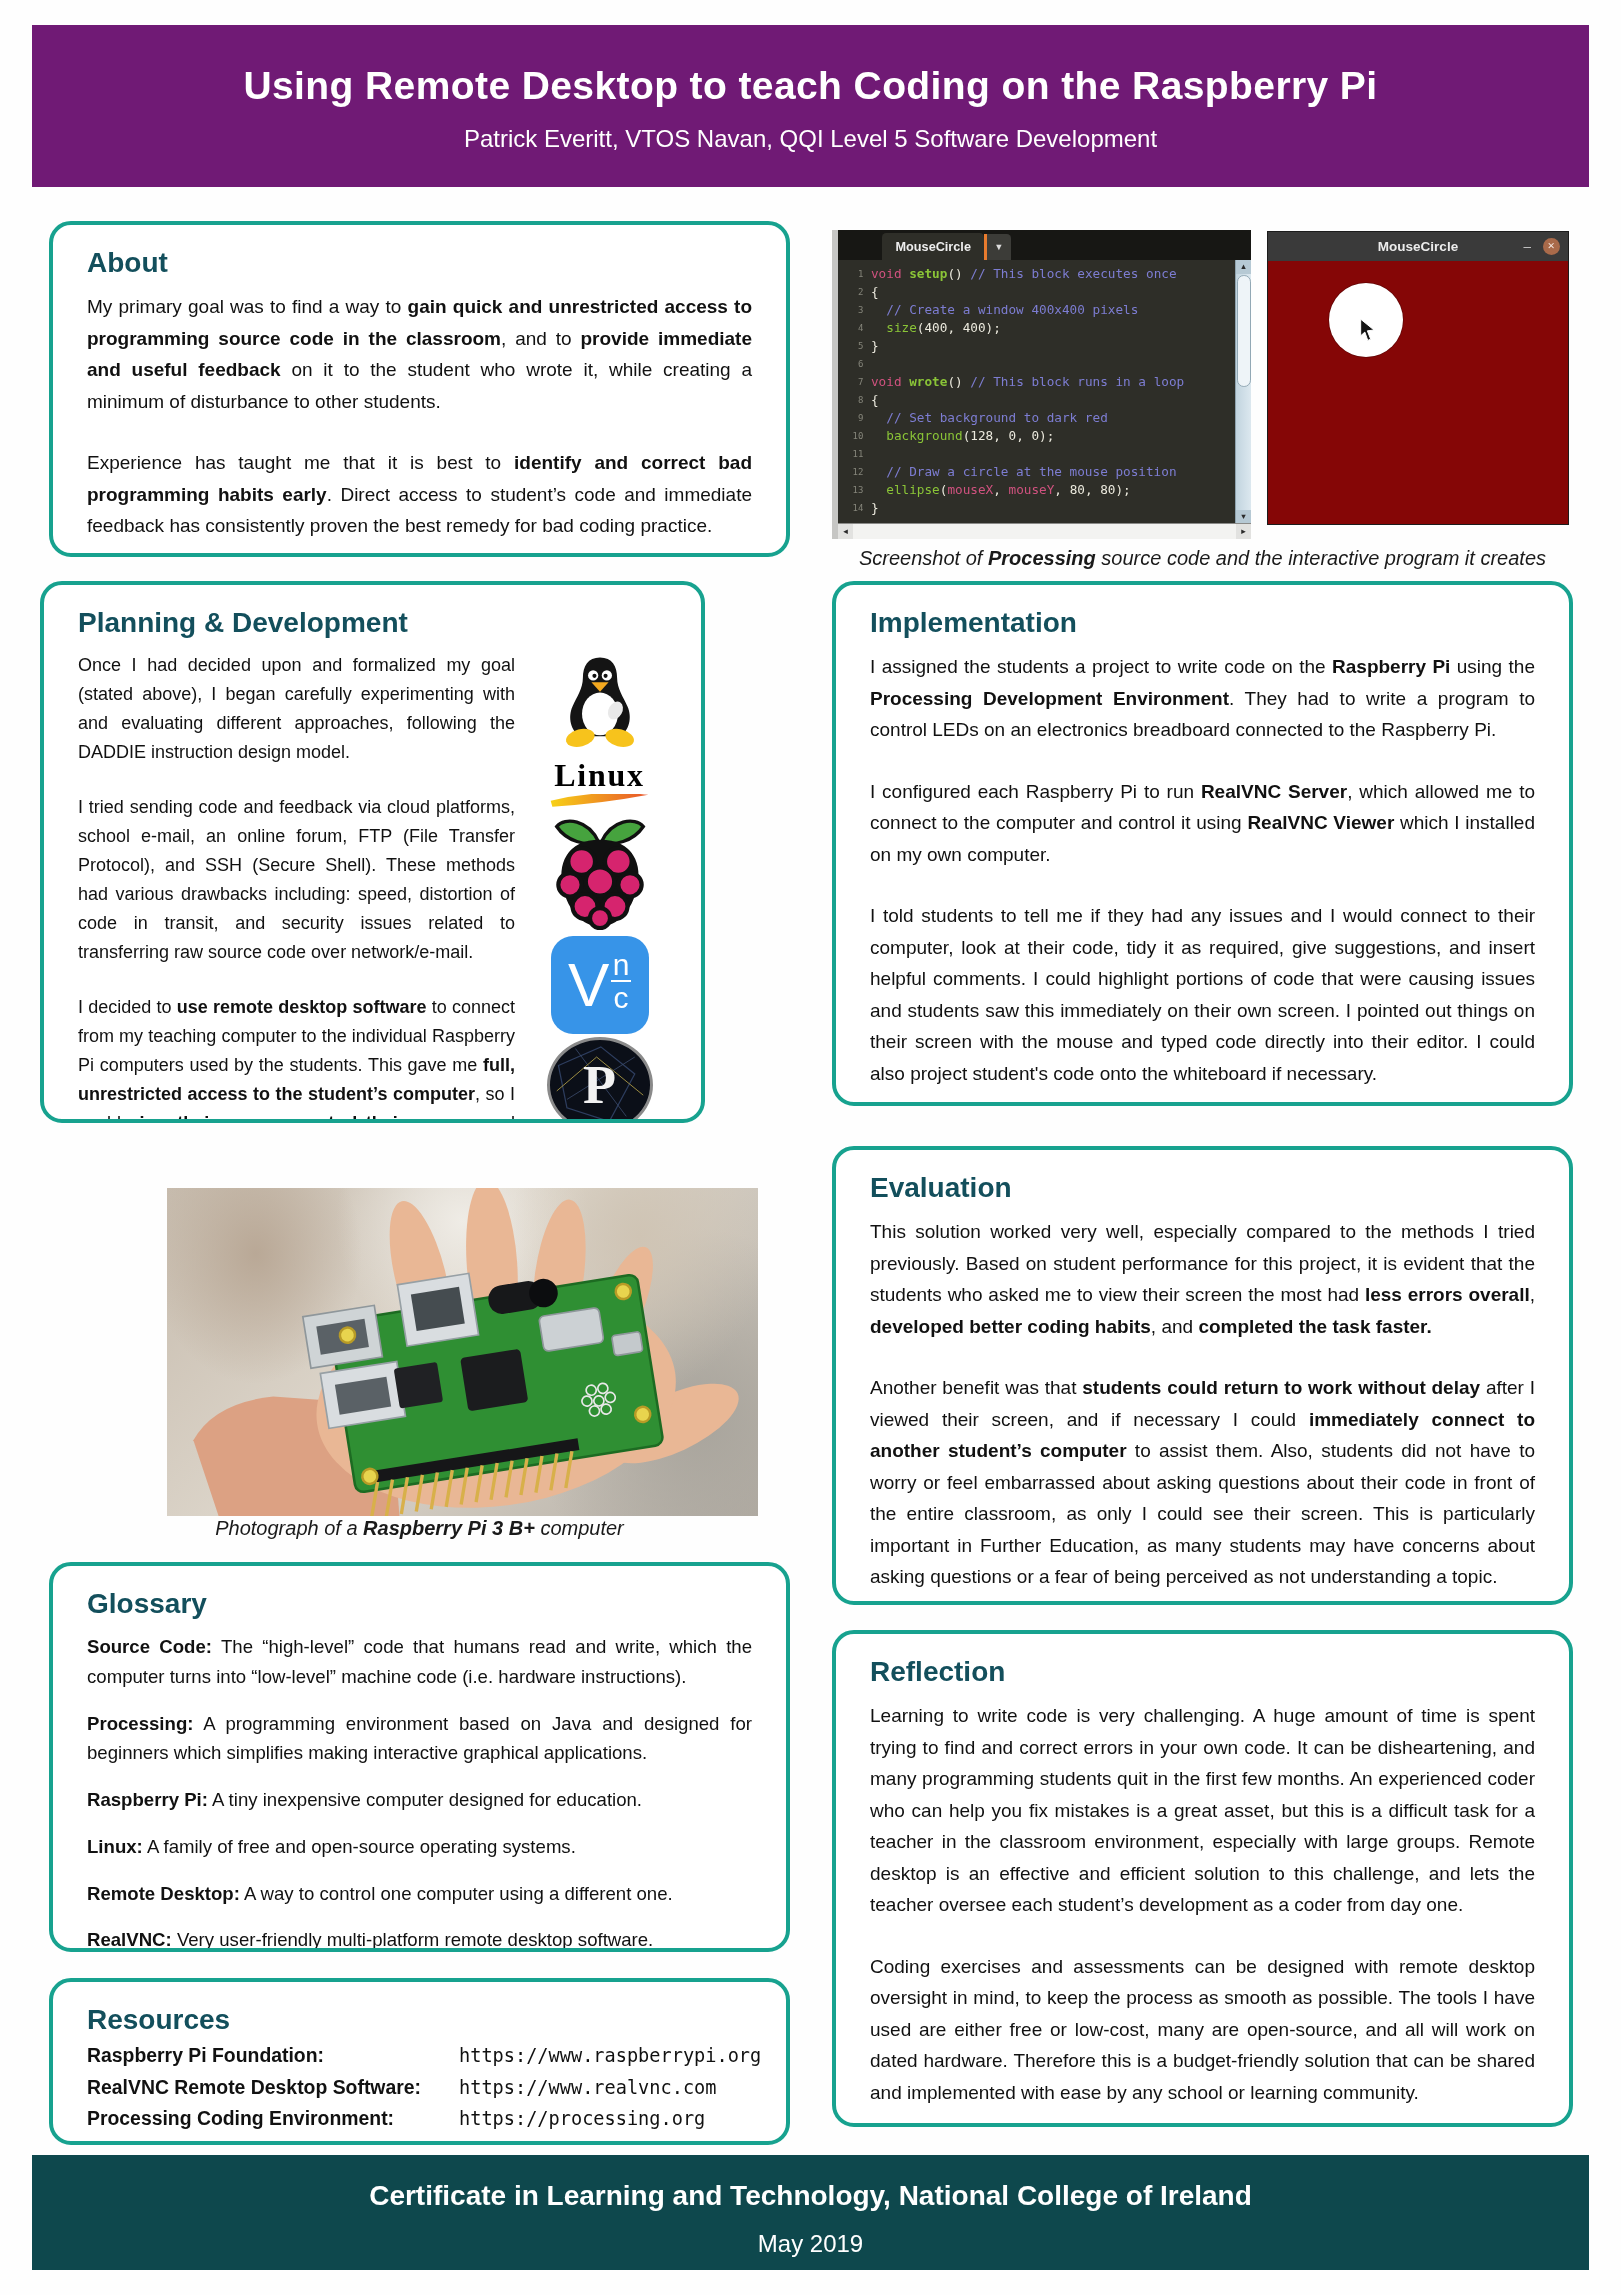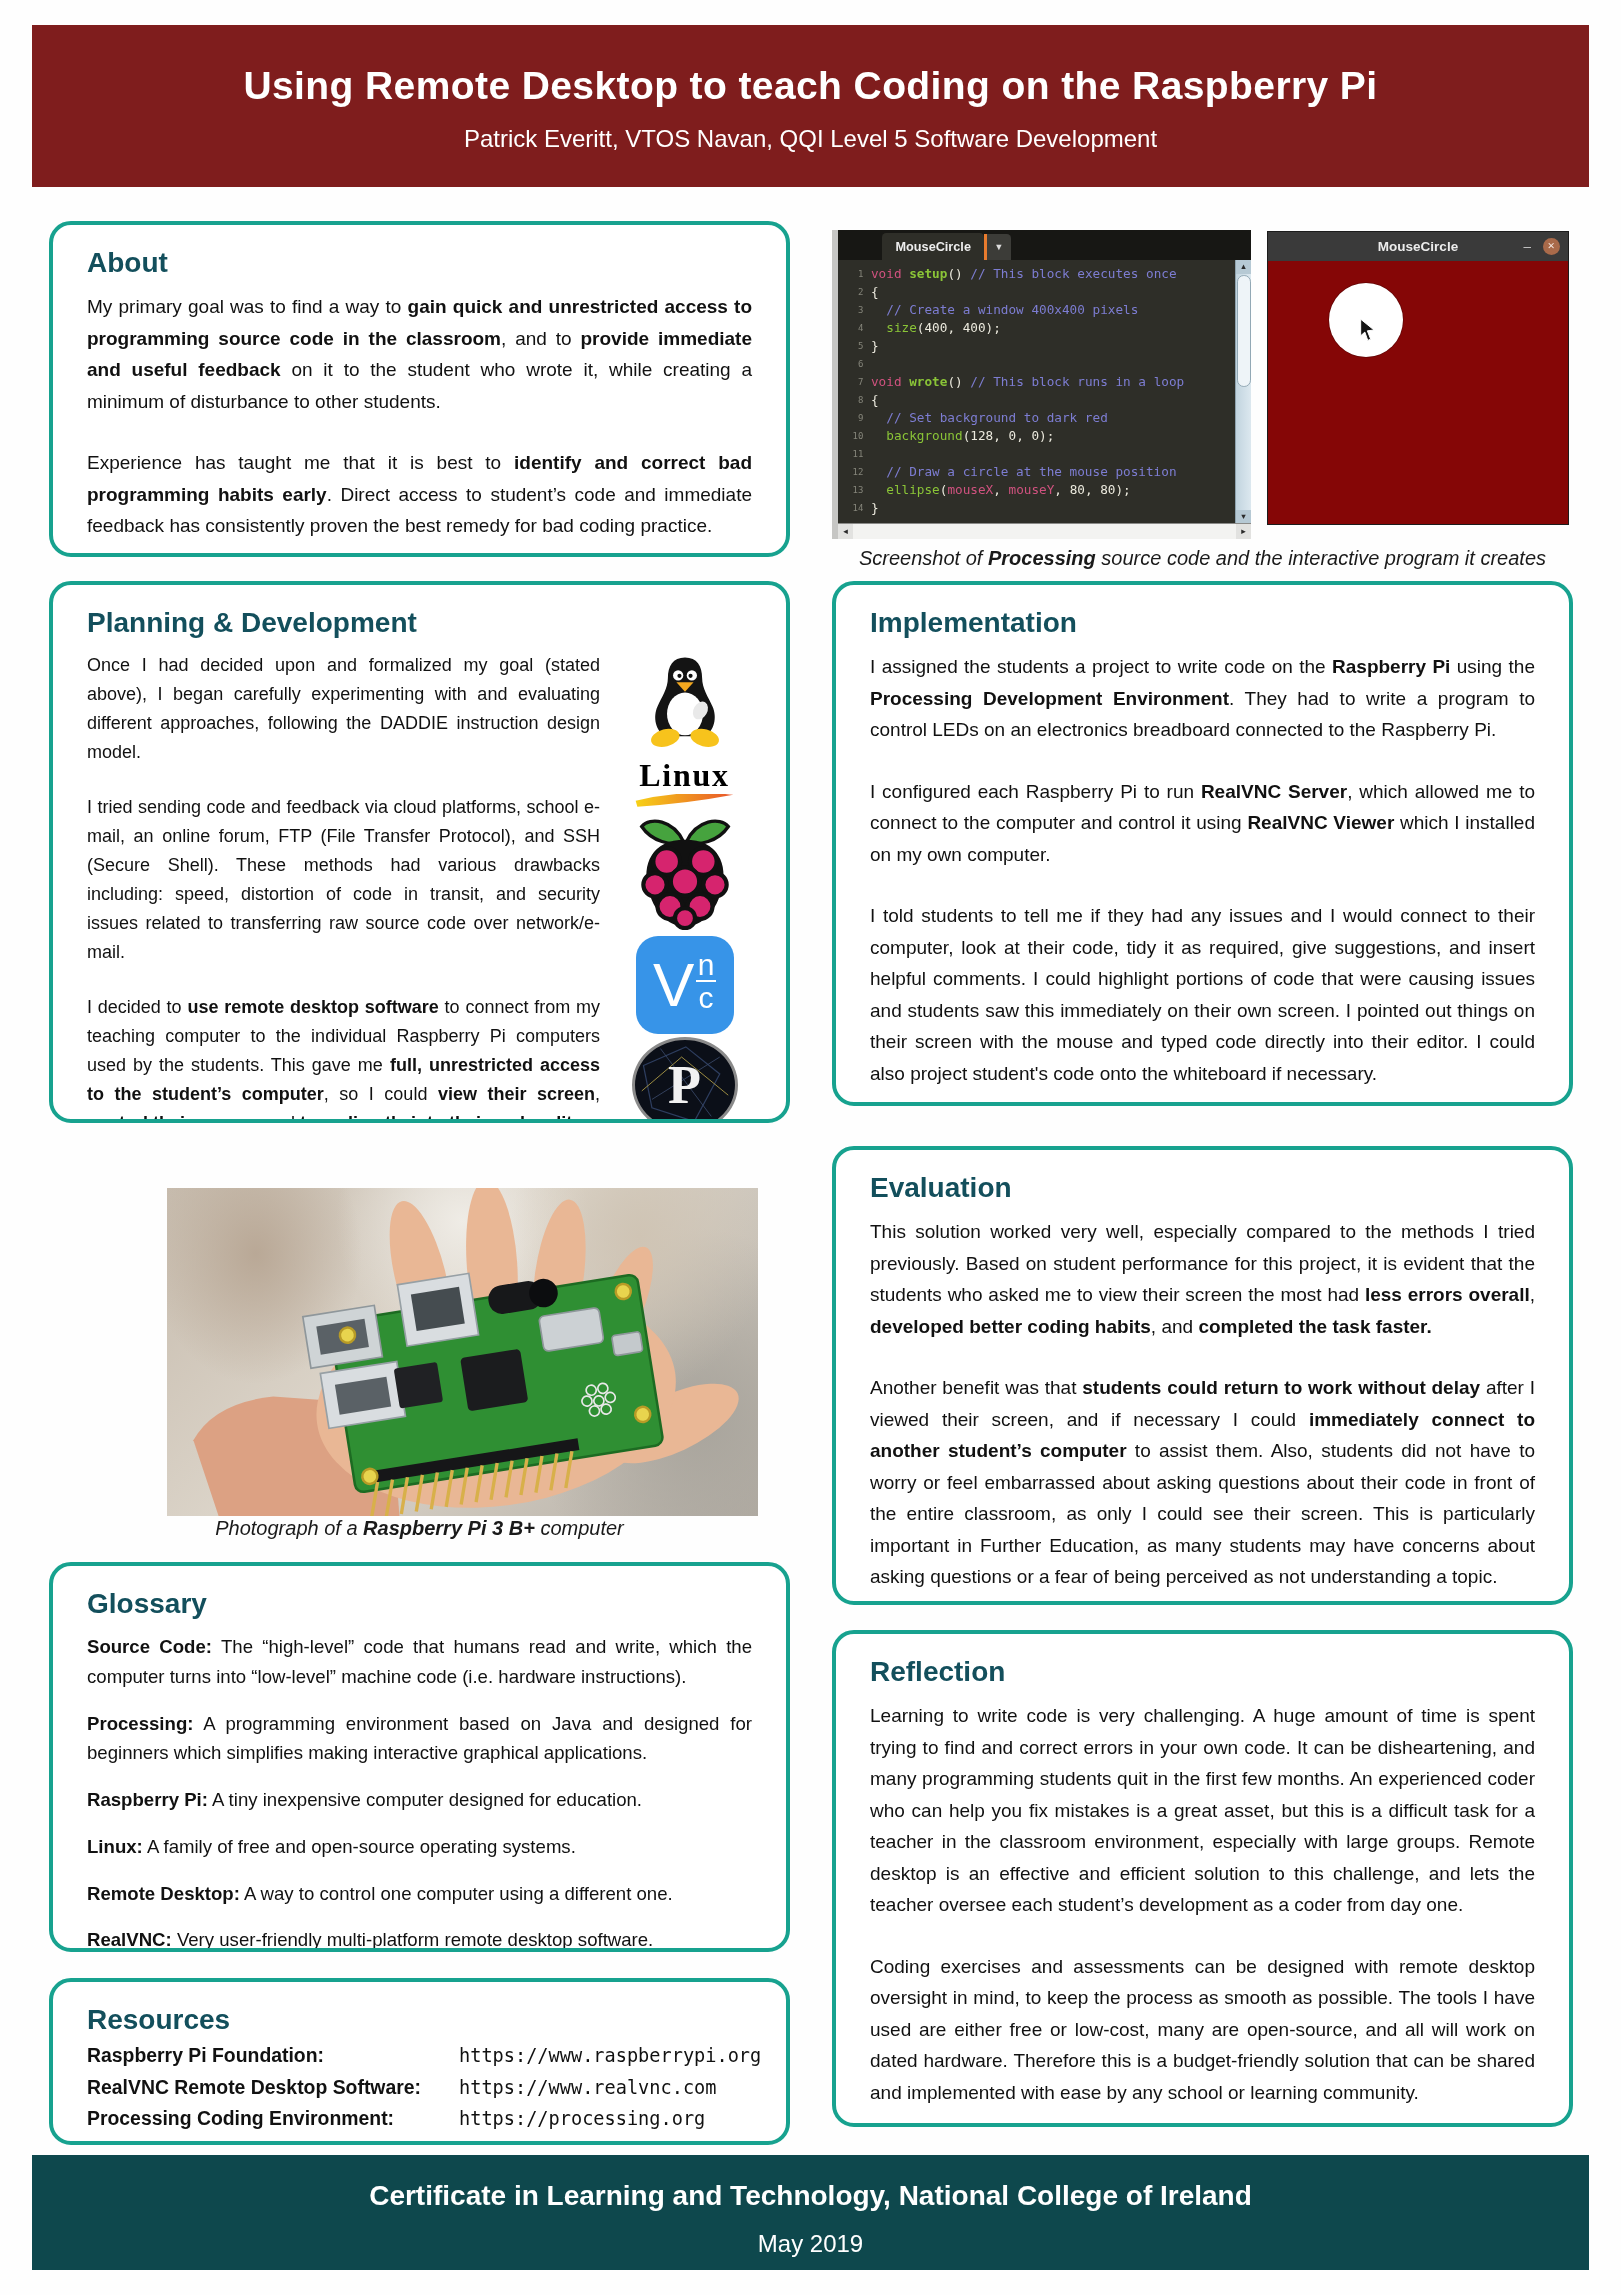--- a/index.html
+++ b/index.html
@@ -1,39 +1,39 @@
 <!DOCTYPE html>
 <html style="font-size:13.5px"><head>
 <meta charset="utf-8">
 <style>
   html,body{margin:0;padding:0;background:#ffffff;}
   .poster{position:relative;width:1622px;height:2295px;background:#fefefe;
           font-family:"Liberation Sans",sans-serif;color:#111;overflow:hidden;}
 
   
   .banner{position:absolute;left:32px;top:25px;width:1557px;height:162px;
-          background:#7f1d1d;color:#fff;text-align:center;box-sizing:border-box;}
+          background:#701a75;color:#fff;text-align:center;box-sizing:border-box;}
   .banner h1{margin:0;padding-top:39px;font-size:39px;font-weight:700;letter-spacing:0.4px;}
   .banner .subtitle{margin-top:17px;font-size:24px;font-weight:400;}
   .footer-banner{position:absolute;left:32px;top:2155px;width:1557px;height:115px;
           background:#0e484d;color:#fff;text-align:center;box-sizing:border-box;}
   .footer-banner .f1{padding-top:25px;font-size:28px;font-weight:700;}
   .footer-banner .f2{margin-top:18px;font-size:24px;}
 
   
   .box{position:absolute;background:#fff;border:4.2px solid #17a28f;border-radius:22px;
        padding:22px 34px;box-sizing:border-box;overflow:hidden;}
   .box h2{color:#134f5c;font-size:28px;font-weight:700;margin:0 0 12px 0;}
   .box p{font-size:19px;line-height:1.66;text-align:justify;margin:0 0 30px 0;}
   .box p:last-child{margin-bottom:0;}
   .seg-b{font-weight:700;}
   .seg-i{font-style:italic;}
 
   .about{left:49px;top:221px;width:741px;height:336px;}
-  .planning{left:49px;top:581px;width:741px;height:542px;}
+  .planning{left:40px;top:581px;width:665px;height:542px;}
   .planning-grid{display:flex;gap:17px;height:485px;}
   .planning-text{flex:1;}
   .planning-text p{font-size:18px;line-height:1.62;margin-bottom:25px;}
   .planning-icons{flex:0 0 135px;display:flex;flex-direction:column;align-items:center;
                   justify-content:space-between;padding:3.4px 0;}
 
   
   .linux-logo{text-align:center;}
   .linux-word{font-family:"Liberation Serif",serif;font-size:32px;font-weight:700;color:#000;margin-top:-1.7px;letter-spacing:1.7px;}
   .vnc-logo{width:98px;height:98px;background:#3794e8;border-radius:22px;

